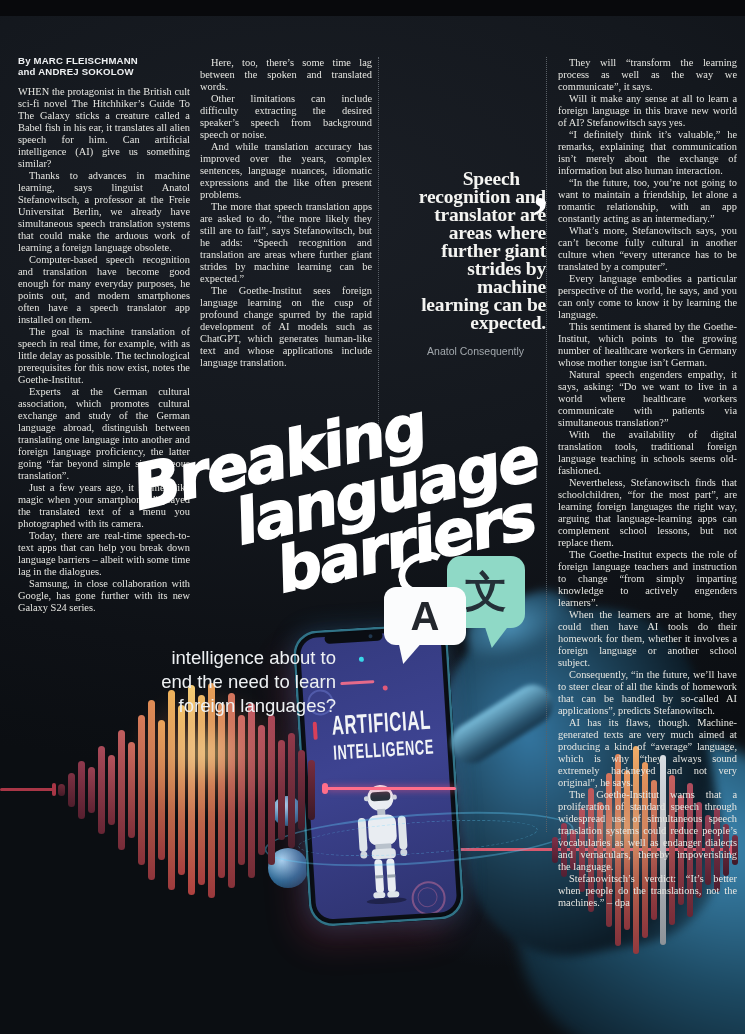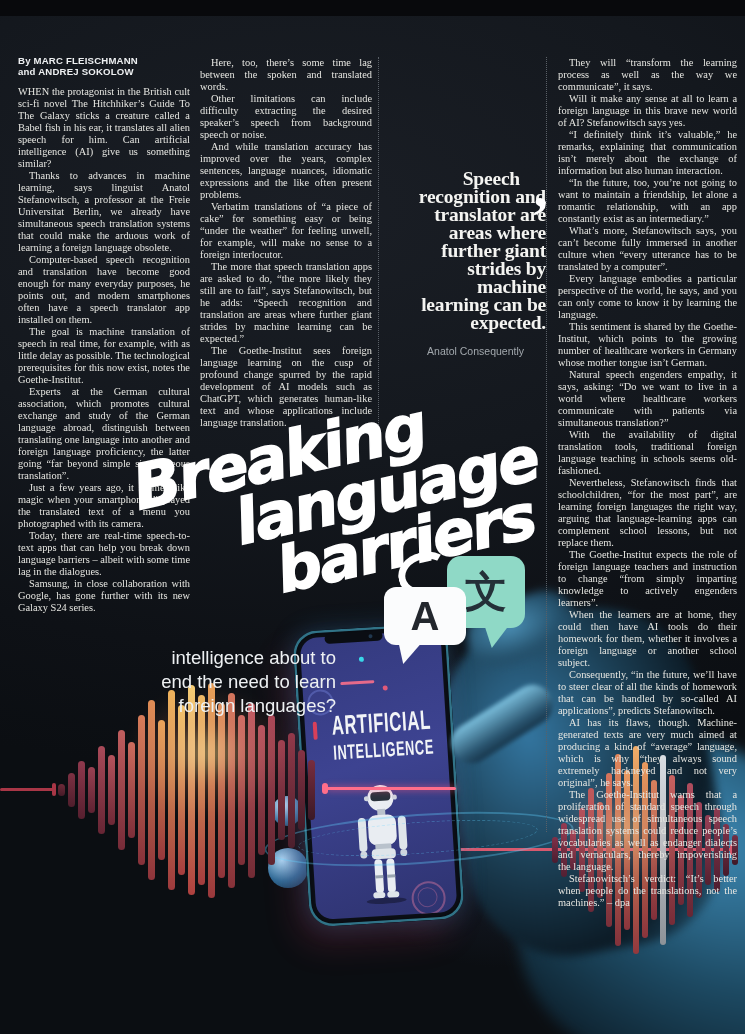--- a/index.html
+++ b/index.html
@@ -281,30 +281,29 @@
         <p class="i3">The goal is machine translation of speech in real time, for example, with as little delay as possible. The technological prerequisites for this now exist, notes the Goethe-Institut.</p>
         <p class="i4">Experts at the German cultural association, which promotes cultural exchange and study of the German language abroad, distinguish between translating one language into another and foreign language proficiency, the latter going “far beyond simple simultaneous translation”.</p>
         <p class="i5">Just a few years ago, it seemed like magic when your smartphone displayed the translated text of a menu you photographed with its camera.</p>
         <p class="i6">Today, there are real-time speech-to-text apps that can help you break down language barriers – albeit with some time lag in the dialogues.</p>
         <p class="i7">Samsung, in close collaboration with Google, has gone further with its new Galaxy S24 series.</p>
       </div>
     <div class="col col2">
         <p class="i1">Here, too, there’s some time lag between the spoken and translated words.</p>
         <p class="i2">Other limitations can include difficulty extracting the desired speaker’s speech from background speech or noise.</p>
         <p class="i3">And while translation accuracy has improved over the years, complex sentences, language nuances, idiomatic expressions and the like often present problems.</p>
-        <p class="i4">Verbatim translations of “a piece of cake” for something easy or being “under the weather” for feeling unwell, for example, will make no sense to a foreign interlocutor.</p>
         <p class="i5">The more that speech translation apps are asked to do, “the more likely they still are to fail”, says Stefanowitsch, but he adds: “Speech recognition and translation are areas where further giant strides by machine learning can be expected.”</p>
         <p class="i6">The Goethe-Institut sees foreign language learning on the cusp of profound change spurred by the rapid development of AI models such as ChatGPT, which generates human-like text and whose applications include language translation.</p>
       </div>
     <div class="col col4">
         <p class="i0">They will “transform the learning process as well as the way we communicate”, it says.</p>
         <p class="i1">Will it make any sense at all to learn a foreign language in this brave new world of AI? Stefanowitsch says yes.</p>
         <p class="i2">“I definitely think it’s valuable,” he remarks, explaining that communication isn’t merely about the exchange of information but also human interaction.</p>
-        <p class="i3">“In the future, too, you’re not going to want to maintain a friendship, let alone a romantic relationship, with an app constantly exist as an intermediary.”</p>
-        <p class="i4">What’s more, Stefanowitsch says, you can’t become fully immersed in another culture when “every utterance has to be translated by a computer”.</p>
+        <p class="i3">“In the future, too, you’re not going to want to maintain a friendship, let alone a romantic relationship, with an app constantly acting as an intermediary.”</p>
+        <p class="i4">What’s more, Stefanowitsch says, you can’t become fully cultural in another culture when “every utterance has to be translated by a computer”.</p>
         <p class="i5">Every language embodies a particular perspective of the world, he says, and you can only come to know it by learning the language.</p>
         <p class="i6">This sentiment is shared by the Goethe-Institut, which points to the growing number of healthcare workers in Germany whose mother tongue isn’t German.</p>
         <p class="i7">Natural speech engenders empathy, it says, asking: “Do we want to live in a world where healthcare workers communicate with patients via simultaneous translation?”</p>
         <p class="i8">With the availability of digital translation tools, traditional foreign language teaching in schools seems old-fashioned.</p>
         <p class="i9">Nevertheless, Stefanowitsch finds that schoolchildren, “for the most part”, are learning foreign languages the right way, arguing that language-learning apps can complement school lessons, but not replace them.</p>
         <p class="i10">The Goethe-Institut expects the role of foreign language teachers and instruction to change “from simply imparting knowledge to actively engenders learners”.</p>
         <p class="i11">When the learners are at home, they could then have AI tools do their homework for them, whether it involves a foreign language or another school subject.</p>
         <p class="i12">Consequently, “in the future, we’ll have to steer clear of all the kinds of homework that can be handled by so-called AI applications”, predicts Stefanowitsch.</p>
         <p class="i13">AI has its flaws, though. Machine-generated texts are very much aimed at producing a kind of “average” language, which is why “they always sound extremely hackneyed and not very original”, he says.</p>
         <p class="i14">The Goethe-Institut warns that a proliferation of standard speech through widespread use of simultaneous speech translation systems could reduce people’s vocabularies as well as endanger dialects and vernaculars, thereby impoverishing the language.</p>

